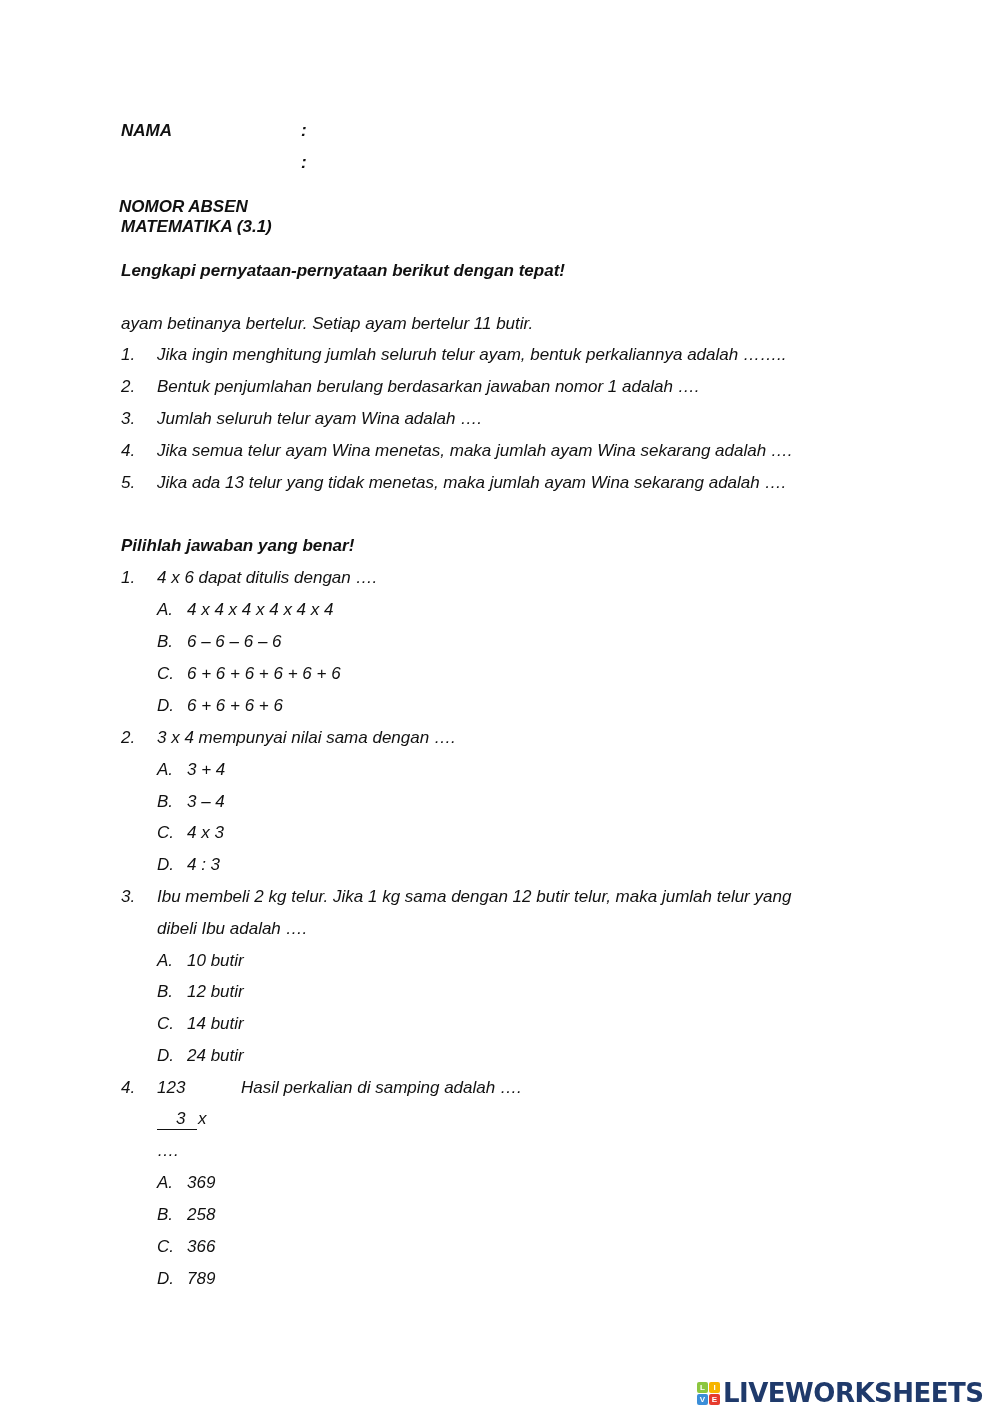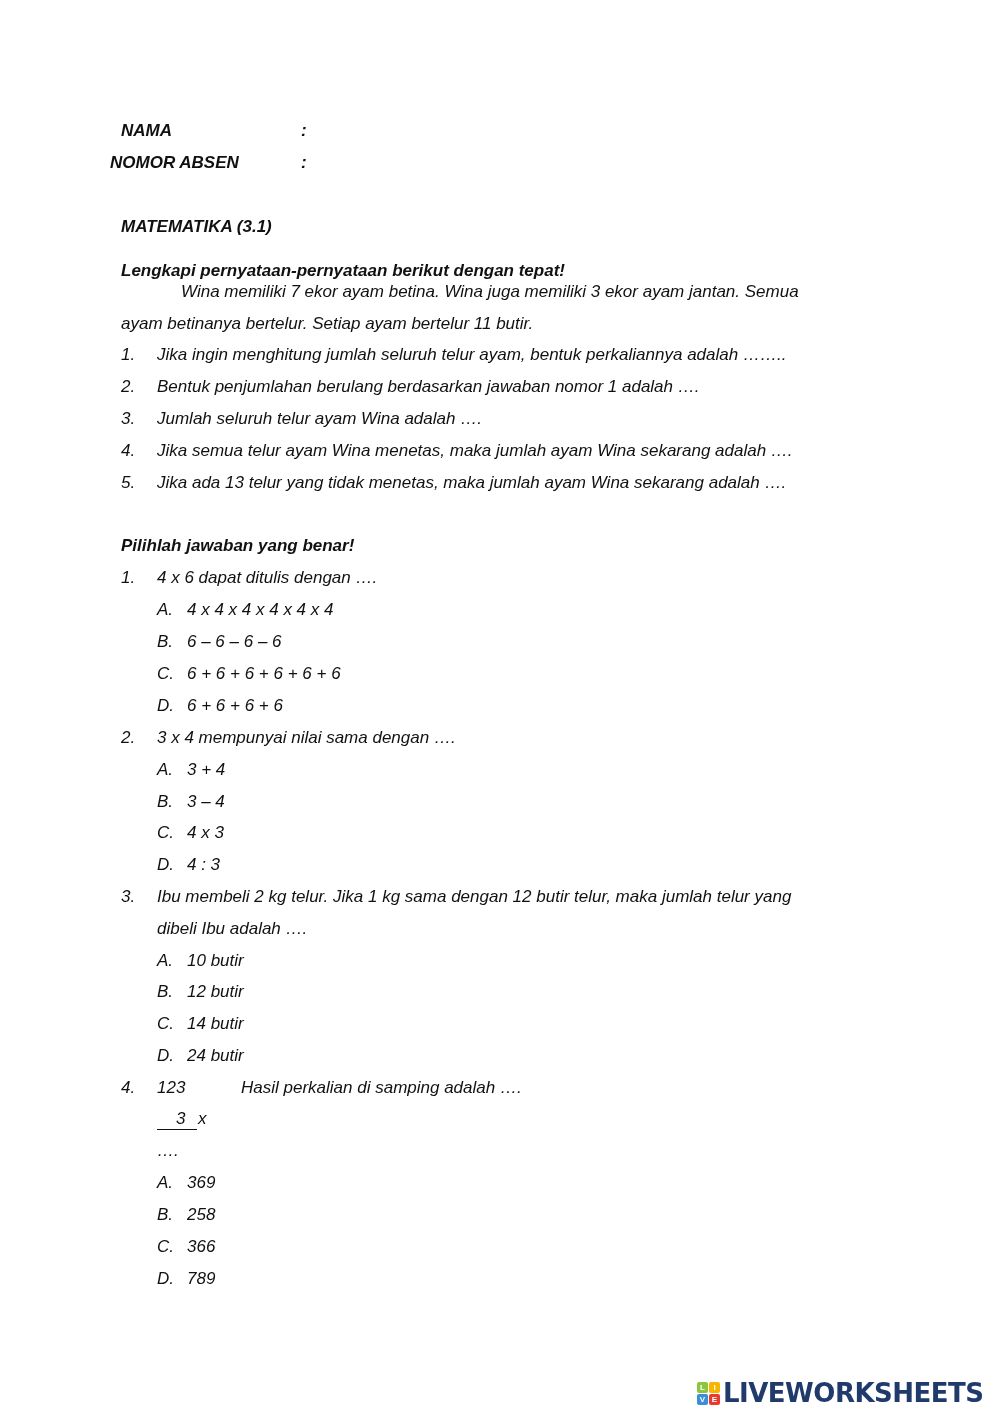--- a/index.html
+++ b/index.html
@@ -38,28 +38,27 @@
 
 <div class="page">
 
   <div class="row bold" style="top:121px;">
     <span class="lbl" style="left:121px;">NAMA</span>
     <span class="colon">:</span>
   </div>
   <input class="input-line" style="top: 121px;" type="text">
 
   <div class="row bold" style="top:153px;">
-    <span class="lbl" style="left:110px;">NOMOR ABSEN</span>
+    <span class="lbl" style="left:119px;margin-top:44px;">NOMOR ABSEN</span>
     <span class="colon">:</span>
   </div>
   <input class="input-line" style="top: 153px;" type="text">
 
   <div class="row bold" style="top:217px; left:121px;">MATEMATIKA (3.1)</div>
   <div class="row bold" style="top:249px; left:121px;margin-top:12px;">Lengkapi pernyataan-pernyataan berikut dengan tepat!</div>
-  <div class="row" style="top:282px; left:181px;">Wina memiliki 7 ekor ayam betina. Wina juga memiliki 3 ekor ayam jantan. Semua</div>
   <div class="row" style="top:314px; left:121px;">ayam betinanya bertelur. Setiap ayam bertelur 11 butir.</div>
 
   <div class="row" style="top:345px;">
     <span class="num">1.</span>
     <span class="txt">Jika ingin menghitung jumlah seluruh telur ayam, bentuk perkaliannya adalah ……..</span>
   </div>
   <div class="row" style="top:377px;">
     <span class="num">2.</span>
     <span class="txt">Bentuk penjumlahan berulang berdasarkan jawaban nomor 1 adalah ….</span>
   </div>

